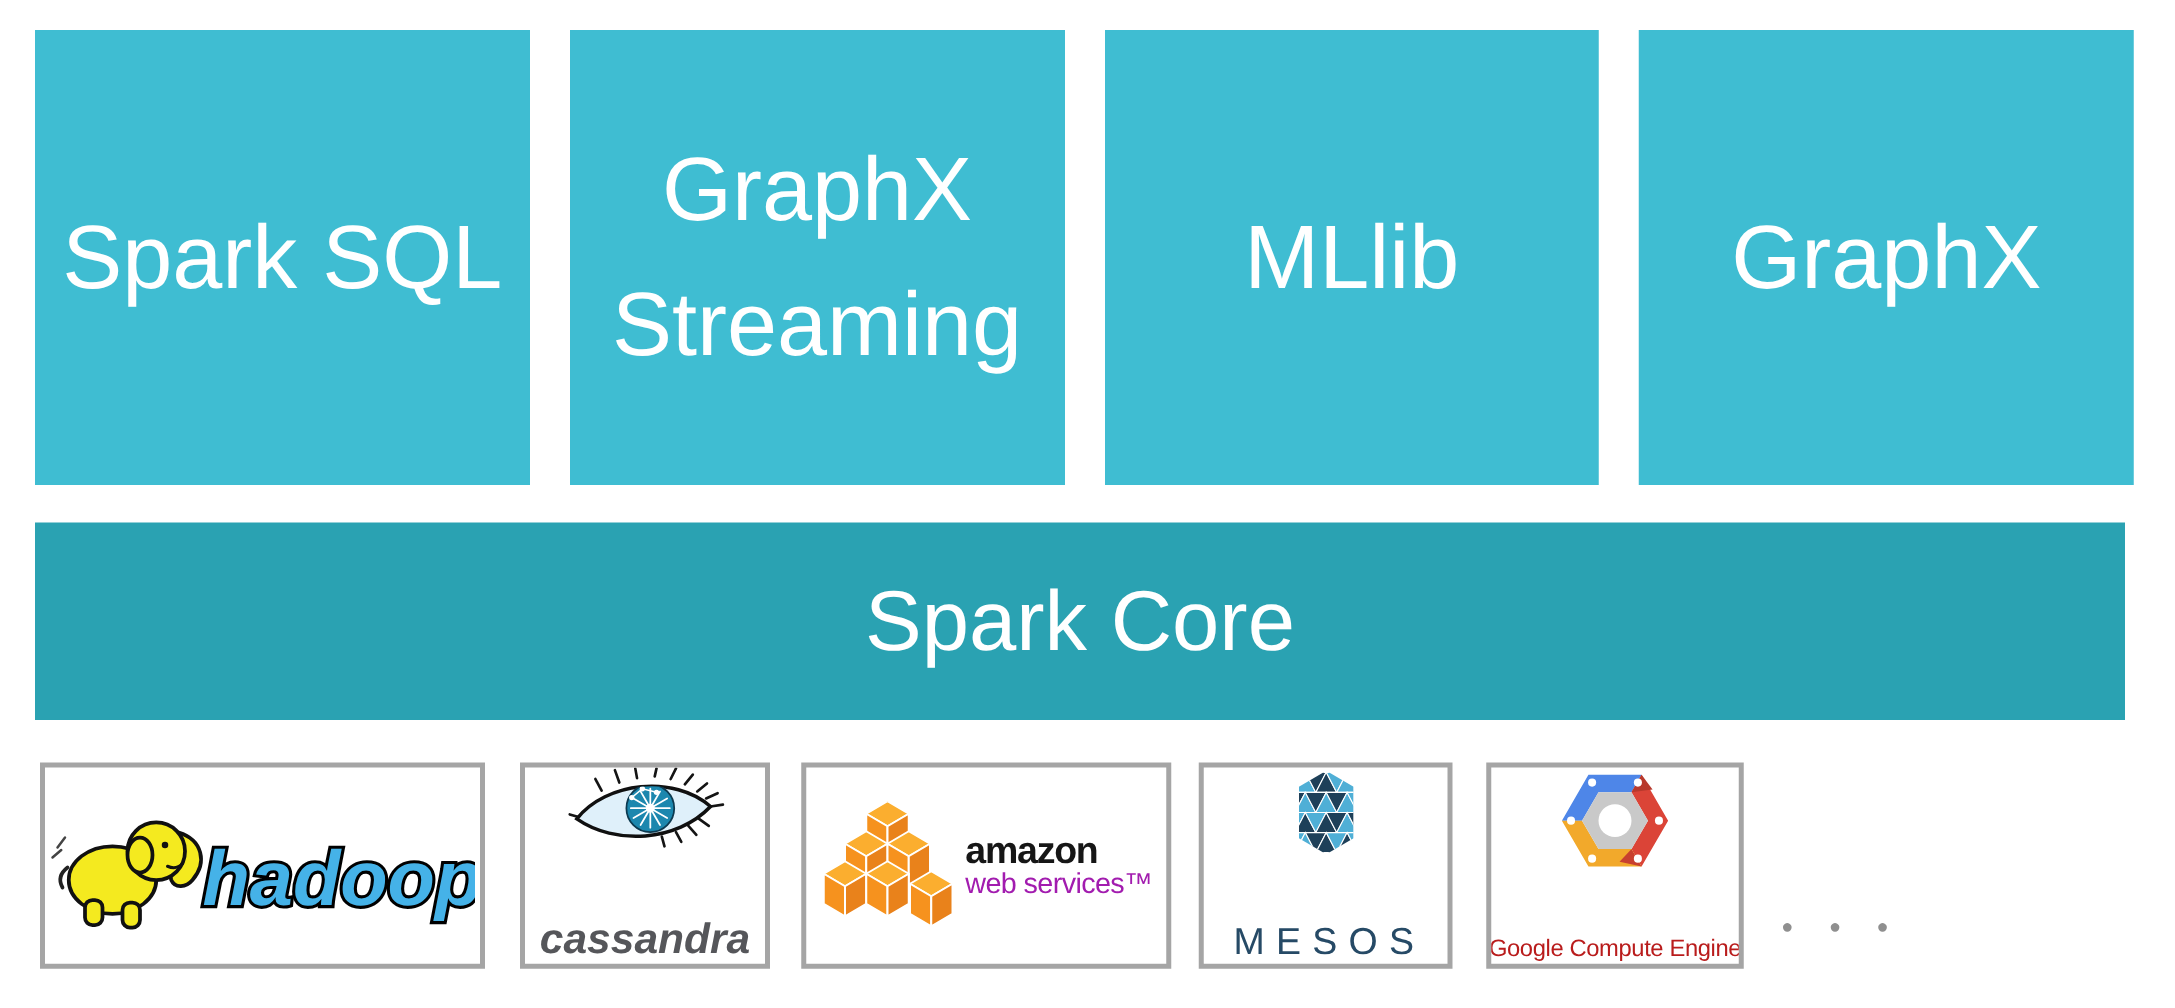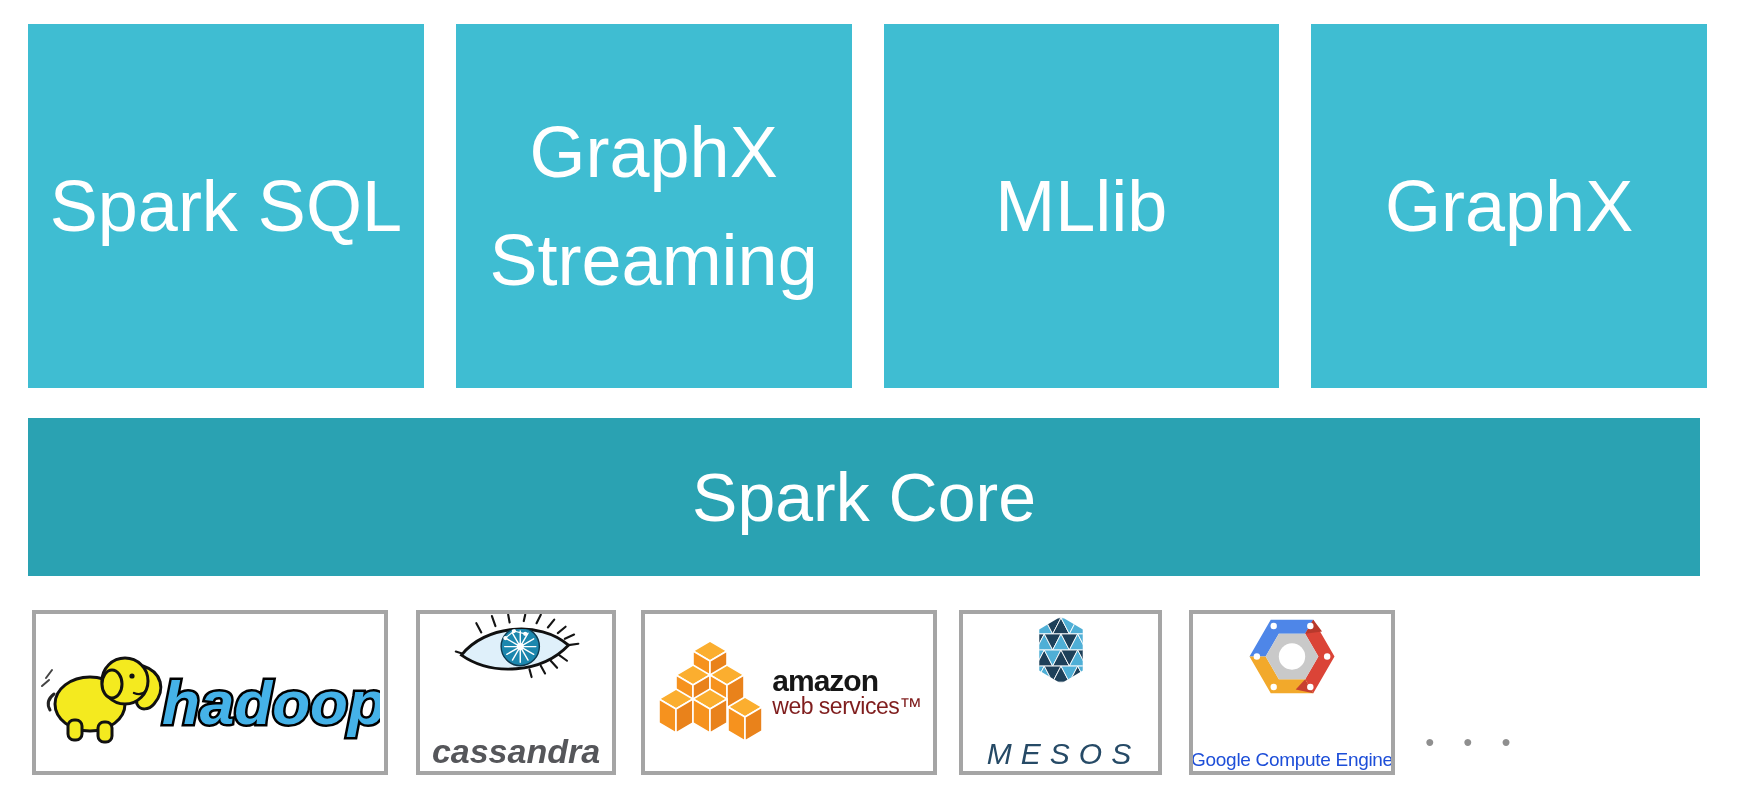--- a/index.html
+++ b/index.html
@@ -24,26 +24,26 @@
   .c-hadoop{width:356px;margin-left:4px;margin-right:28px;}
   .c-cassandra{width:200px;margin-right:25px;}
   .c-aws{width:296px;margin-right:22px;}
   .c-openstack{width:183px;margin-right:19px;}
   .c-mesos{width:203px;margin-right:27px;}
   .c-gce{width:206px;}
 
   .cassandra-word{font-style:italic;font-weight:bold;font-size:34px;color:#55565A;margin-top:2px;}
   .aws-text{margin-left:6px;line-height:1;}
   .aws-word{font-weight:bold;font-size:30px;color:#161616;letter-spacing:-1px;line-height:0.9;}
-  .aws-tag{font-size:23px;color:#7f1d1d;letter-spacing:-0.5px;margin-top:1px;}
+  .aws-tag{font-size:23px;color:#a21caf;letter-spacing:-0.5px;margin-top:1px;}
   .openstack-word{font-size:28px;font-weight:600;margin-top:2px;color:#5B5D60;}
   .openstack-word .stack{color:#D9291C;}
   .openstack-word .tm{font-size:11px;vertical-align:super;color:#D9291C;}
-  .mesos-word{font-size:30px;letter-spacing:9px;color:#264A66;margin-top:3px;margin-left:6px;font-style:italic;}
-  .gce-word{font-size:19px;letter-spacing:-0.3px;color:#1d4ed8;margin-top:2px;white-space:nowrap;}
+  .mesos-word{font-size:30px;letter-spacing:9px;color:#264A66;margin-top:3px;margin-left:6px;}
+  .gce-word{font-size:19px;letter-spacing:-0.3px;color:#b91c1c;margin-top:2px;white-space:nowrap;}
 
   .more-dots{align-self:flex-end;margin:0 0 24px 30px;font-size:16px;letter-spacing:12px;
     color:var(--ellipsis,#8F8F8F);white-space:nowrap;}
 </style>
 </head>
 <body>
 
 <div class="stage">
 
   <div class="module-row">

